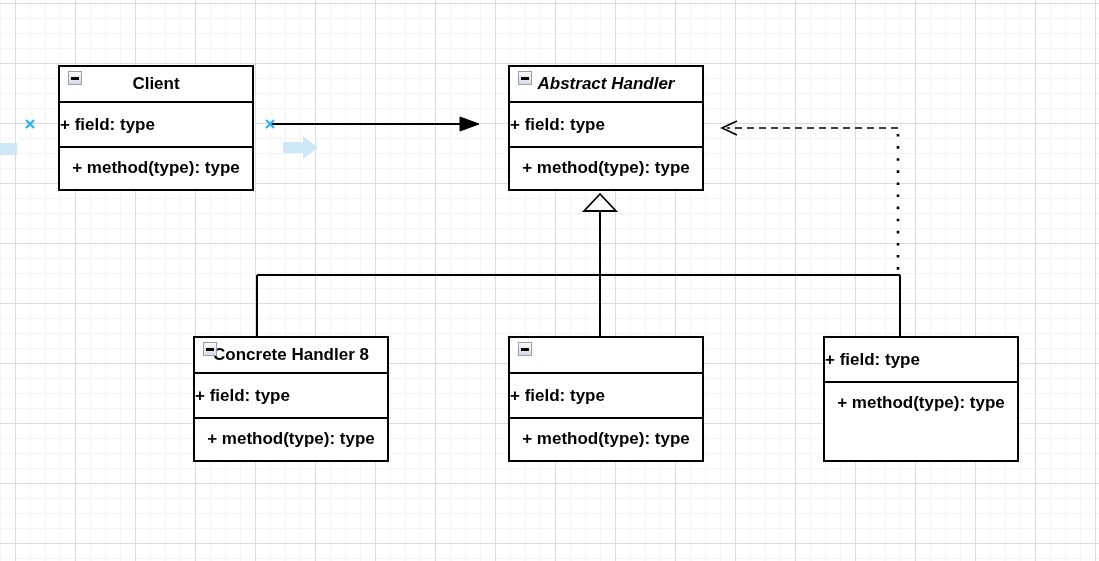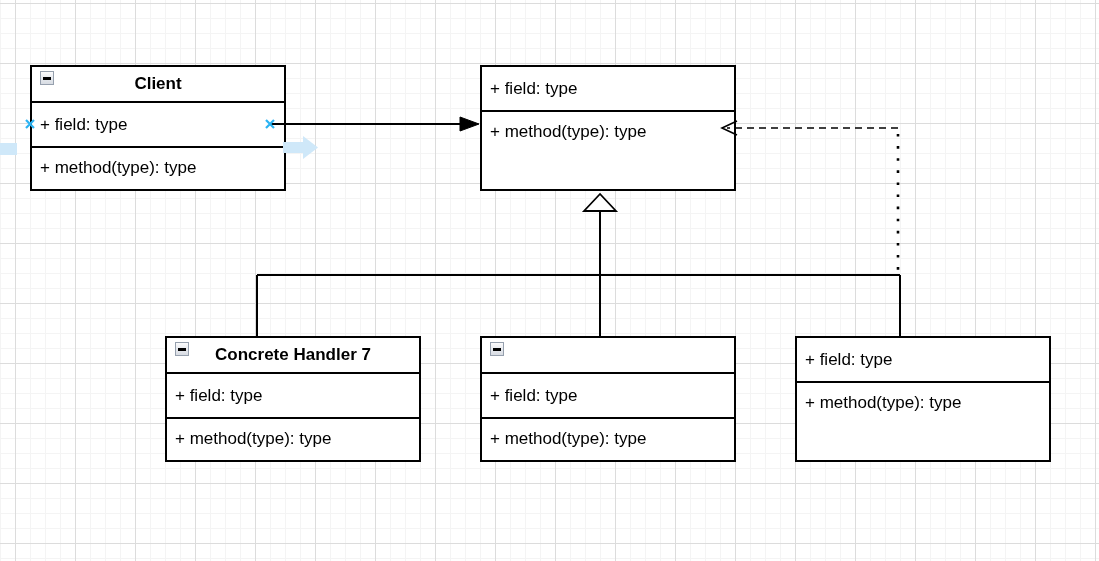--- a/index.html
+++ b/index.html
@@ -14,37 +14,38 @@
       linear-gradient(#dcdcdc 1px, transparent 1px),
       linear-gradient(90deg, #dcdcdc 1px, transparent 1px),
       linear-gradient(#f4f4f4 1px, transparent 1px),
       linear-gradient(90deg, #f4f4f4 1px, transparent 1px);
     background-size:60px 60px,60px 60px,15px 15px,15px 15px;
     background-position:0 3px,15px 0,0 3px,0 0;
   }
 
   .uml-class{
     position:absolute;
-    width:256px;height:126px;
+    width:196px;height:126px;
     box-sizing:border-box;
     border:2px solid #000;
     background:#ffffff;
     z-index:1;
+    margin-left:28px;
   }
   .row{box-sizing:border-box;display:flex;align-items:center;}
   .row-title{
     height:36px;border-bottom:2px solid #000;
     justify-content:center;position:relative;
     font-weight:bold;font-size:17px;color:#000;
   }
   .row-title.italic .title-text{font-style:italic;}
   .row-field{height:45px;border-bottom:2px solid #000;}
-  .row-method{height:39px;}
+  .row-method{height:39px;justify-content:center;}
   .row-field span,.row-method span{
-    padding-left:8px;font-size:17px;color:#000;white-space:nowrap;
+    padding-left:0;font-size:17px;color:#000;white-space:nowrap;font-weight:bold;
   }
 
   .collapse-btn{
     position:absolute;left:8px;top:4px;
     width:14px;height:14px;
     box-sizing:border-box;
     border:1px solid #96a0ae;
     background:linear-gradient(180deg,#fbfbfc 0%,#e4e7ec 60%,#d8dce3 100%);
     display:flex;align-items:center;justify-content:center;
   }
@@ -77,34 +78,40 @@
     </div>
     <div class="row row-field">
       <span>+ field: type</span>
     </div>
     <div class="row row-method">
       <span>+ method(type): type</span>
     </div>
   </div>
 
   <div class="uml-class" style="left:480px;top:65px;">
+    <div class="row row-title italic">
+      <span class="collapse-btn">
+          <span class="minus-bar"></span>
+        </span>
+      <span class="title-text">Abstract Handler</span>
+    </div>
     <div class="row row-field">
       <span>+ field: type</span>
     </div>
     <div class="row row-method">
       <span>+ method(type): type</span>
     </div>
   </div>
 
   <div class="uml-class" style="left:165px;top:336px;">
     <div class="row row-title">
       <span class="collapse-btn">
           <span class="minus-bar"></span>
         </span>
-      <span class="title-text">Concrete Handler 7</span>
+      <span class="title-text">Concrete Handler 8</span>
     </div>
     <div class="row row-field">
       <span>+ field: type</span>
     </div>
     <div class="row row-method">
       <span>+ method(type): type</span>
     </div>
   </div>
 
   <div class="uml-class" style="left:480px;top:336px;">

